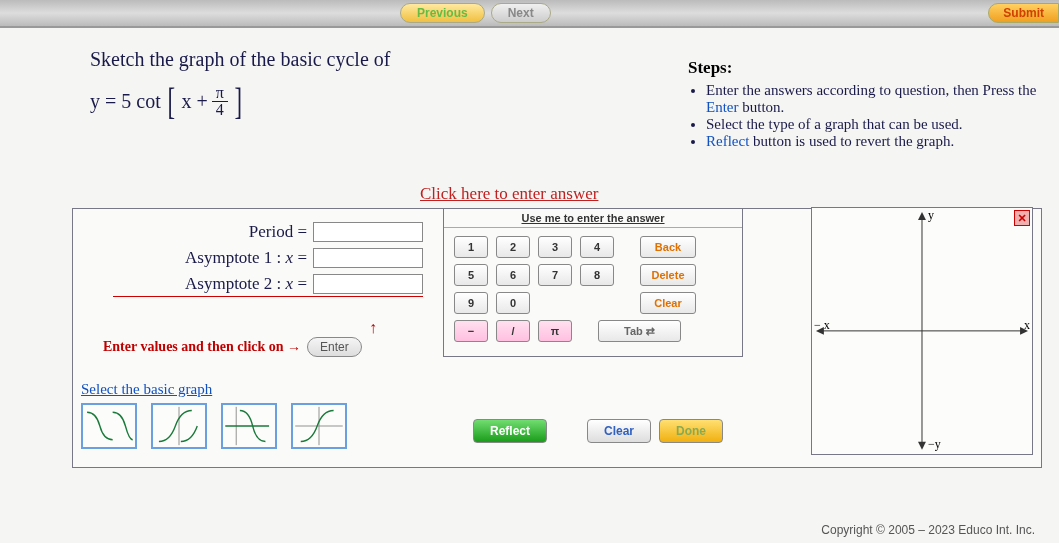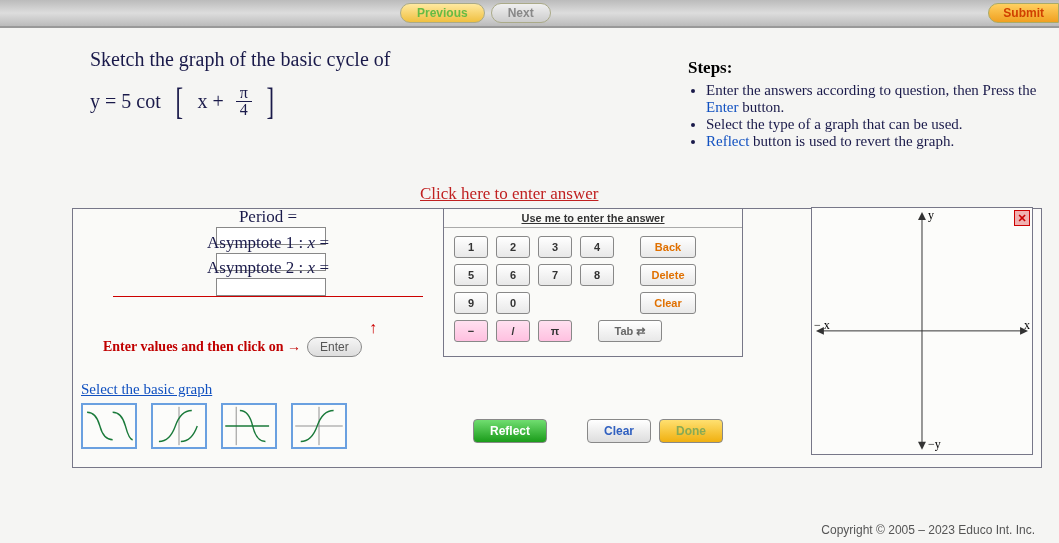--- a/index.html
+++ b/index.html
@@ -4,46 +4,46 @@
 <style>
   * { box-sizing: border-box; }
   body { margin: 0; font-family: 'Times New Roman', serif; background: #f5f5f3; width: 1059px; height: 543px; position: relative; overflow: hidden; }
   .topbar { position: relative; height: 28px; background: linear-gradient(#bbb,#ddd,#bbb); border-bottom: 2px solid #999; }
   .topbar .nav { position: absolute; left: 400px; top: 3px; display: flex; gap: 6px; }
   .pill { padding: 2px 16px; border-radius: 12px; font: bold 12px Arial; border: 1px solid #aa8; background: linear-gradient(#ffe9a0,#f0c040); color:#6b4; cursor:pointer; }
   .pill.gray { background: linear-gradient(#f0f0f0,#ccc); color:#888; }
   .submit { position:absolute; right:0; top:3px; padding:2px 14px; border-radius: 12px 0 0 12px; background: linear-gradient(#ffd060,#f0a020); color:#d04000; font: bold 12px Arial; border:1px solid #aa6; cursor:pointer;}
   .main { padding: 20px 40px 8px 90px; }
   .question { font-size: 20px; color:#1a1a4a; }
-  .eq { font-size: 20px; color:#1a1a4a; display:flex; align-items:center; gap:12px; margin-top:8px; }
+  .eq { font-size: 20px; color:#1a1a4a; display:flex; align-items:center; gap:4px; margin-top:8px; }
   .bracket { display:inline-flex; align-items:center; font-size: 38px; font-weight:100; transform:scaleX(0.6); }
   .frac { display:inline-flex; flex-direction:column; align-items:center; font-size:16px; line-height:1; }
   .frac .n { border-bottom:1.5px solid #1a1a4a; padding:0 4px; }
   .steps { position:absolute; left:688px; top:58px; width:380px; font-size:15px; color:#1a1a4a; }
   .steps h3 { margin:0 0 4px 0; font-size:17px; font-weight:bold; color:#000; }
   .steps ul { margin:0; padding-left:18px; }
   .steps .hl { color:#1050c0; }
   .link-enter { position:absolute; left:420px; top:184px; color:#c02020; font-size:17px; text-decoration:underline; cursor:pointer; }
   .workbox { position:absolute; left:72px; top:208px; width:970px; height:260px; border:1.5px solid #778; background:#fafaf8; }
   .fields { position:absolute; left:40px; top:10px; font-size:17px; color:#1a1a4a; }
-  .fields .row { display:flex; align-items:center; justify-content:flex-end; width:310px; height:26px;flex-direction:column; }
+  .fields .row { display:flex; align-items:center; justify-content:flex-end; width:310px; height:26px; }
   .fields .row span.it { font-style:italic; font-family:'Times New Roman'; }
   .fields input { width:110px; height:20px; border:1px solid #888; background:#fff; margin-left:6px; padding:0 4px; font:14px Arial; }
   .fields .underline { border-bottom:1.5px solid #c00; }
   .enter-hint { position:absolute; left:30px; top:128px; font-size:14px; color:#c00000; font-weight:bold; display:flex; align-items:center; gap:6px;}
   .arrow-up { position:absolute; left:296px; top:110px; color:#c00; font-size:16px; }
   .enter-btn { padding:2px 12px; border-radius:10px; border:1px solid #888; background:linear-gradient(#f5f5f5,#ddd); font:12px Arial; color:#555; cursor:pointer;}
   .keypad { position:absolute; left:370px; top:-1px; width:300px; border:1px solid #778; background:#fafaf8; }
   .keypad .hdr { text-align:center; font:bold 11px Arial; color:#333; padding:3px 0; border-bottom:1px solid #aaa;text-decoration:underline; }
   .keypad .grid { padding:8px 10px; }
   .keypad .krow { display:flex; gap:8px; margin-bottom:6px; align-items:center; }
   .key { width:34px; height:22px; border:1px solid #888; background:linear-gradient(#fff,#e8e8e8); font:bold 11px Arial; display:flex; align-items:center; justify-content:center; border-radius:3px; cursor:pointer; color:#333;}
   .key.wide { width:56px; color:#e07000; }
   .key.pink { background:linear-gradient(#ffe0f0,#ffc0e0); }
-  .key.tab { width:64px; background:linear-gradient(#fff,#e8e8e8); color:#666;}
+  .key.tab { width:83px; background:linear-gradient(#fff,#e8e8e8); color:#666;}
   .sel-label { position:absolute; left:8px; top:172px; font-size:15px; color:#1050c0; text-decoration:underline; cursor:pointer;}
   .graph-opts { position:absolute; left:8px; top:194px; display:flex; gap:14px; }
   .graph-opt { width:56px; height:46px; border:2px solid #6aa0e0; background:#fcfcfa; cursor:pointer; position:relative; }
   .graph-opt svg { width:100%; height:100%; }
   .action-row { position:absolute; left:400px; top:210px; display:flex; gap:40px; align-items:center; }
   .btn { padding:4px 16px; border-radius:4px; border:1px solid #888; font:bold 12px Arial; cursor:pointer; }
   .btn.reflect { background:linear-gradient(#70dd70,#1a9c1a); color:#fff; }
   .btn.clear { background:linear-gradient(#fff,#ddd); color:#3060c0; }
   .btn.done { background:linear-gradient(#ffe070,#f0b010); color:#8a5; }
   .mini-graph { position:absolute; right:8px; top:-2px; width:222px; height:248px; border:1px solid #778; background:#fcfcfa; }

